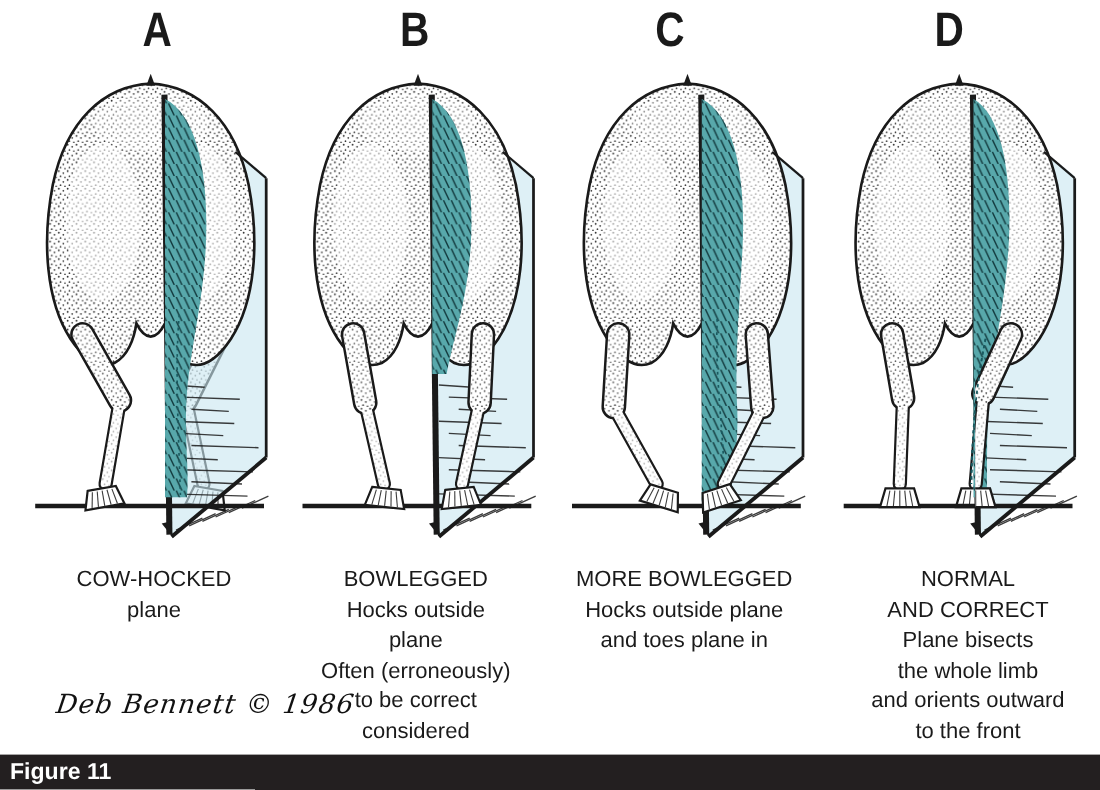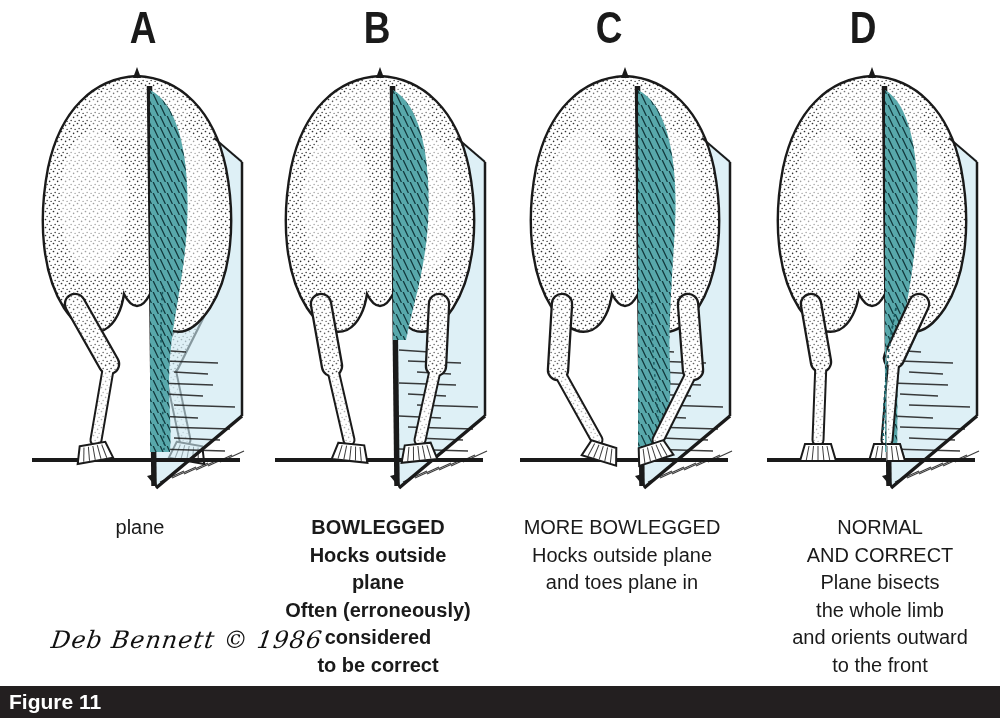--- a/index.html
+++ b/index.html
@@ -13,21 +13,21 @@
   .p0 .letter{transform:translateX(18px) scaleX(.84);}
   .p1 .letter{transform:translateX(2px)  scaleX(.84);}
   .p2 .letter{transform:translateX(-16px) scaleX(.84);}
   .p3 .letter{transform:translateX(-12px) scaleX(.84);}
   svg.art{display:block;width:250px;height:450px;}
   .p0 svg.art{transform:translateX(12px);}
   .p1 svg.art{transform:translateX(5px);}
   .p3 svg.art{transform:translateX(-3px);}
   .caption{margin-top:14px;text-align:center;font-size:20px;line-height:27.5px;}
   .p0 .caption{transform:translateX(15px);}
-  .p1 .caption{transform:translateX(3px);font-weight:bold;}
+  .p1 .caption{transform:translateX(3px);}
   .p2 .caption{transform:translateX(-3px);}
   .p3 .caption{transform:translateX(5px);}
   .signature{position:absolute;left:50px;top:626px;width:210px;height:46px;
              font-family:"DejaVu Serif", serif;font-style:italic;font-size:24px;
              transform:skewX(-8deg);white-space:nowrap;letter-spacing:1px;color:#111;}
   .figure-bar{position:absolute;left:0;top:686px;width:1000px;height:32px;line-height:32px;}
   .figure-bar span{display:inline-block;padding-left:9px;font-size:21px;font-weight:bold;}
 </style>
 </head>
 <body>
@@ -107,20 +107,21 @@
         <g transform="translate(81,397) rotate(-10)">
           <path d="M-13,-3 L13,-3 L18,14 L-18,14 Z" fill="#ffffff" stroke="#1a1a1a" stroke-width="2"></path>
           <line x1="-9" y1="-1" x2="-11.700000000000001" y2="13" stroke="#1a1a1a" stroke-width="1" opacity="0.85"></line>
           <line x1="-4.5" y1="-1" x2="-5.8500000000000005" y2="13" stroke="#1a1a1a" stroke-width="1" opacity="0.85"></line>
           <line x1="0" y1="-1" x2="0" y2="13" stroke="#1a1a1a" stroke-width="1" opacity="0.85"></line>
           <line x1="4.5" y1="-1" x2="5.8500000000000005" y2="13" stroke="#1a1a1a" stroke-width="1" opacity="0.85"></line>
           <line x1="9" y1="-1" x2="11.700000000000001" y2="13" stroke="#1a1a1a" stroke-width="1" opacity="0.85"></line>
         </g>
       </svg>
     <div class="caption">
+      <div>COW-HOCKED</div>
       <div>plane</div>
     </div>
   </div>
 
   <div class="panel p1">
     <div class="letter">B</div>
     <svg class="art" id="art1" viewBox="0 0 250 450">
         <path d="M138,36 L230,110 L230,366 L144,438 Z" fill="#c9e6f0" opacity="0.62"></path>
         <line x1="144" y1="300" x2="174" y2="302" stroke="#1a1a1a" stroke-width="1.3" opacity="0.85"></line>
         <line x1="153" y1="311" x2="206" y2="313" stroke="#1a1a1a" stroke-width="1.3" opacity="0.85"></line>
@@ -180,22 +181,22 @@
           <line x1="0" y1="-1" x2="0" y2="13" stroke="#1a1a1a" stroke-width="1" opacity="0.85"></line>
           <line x1="4.5" y1="-1" x2="5.8500000000000005" y2="13" stroke="#1a1a1a" stroke-width="1" opacity="0.85"></line>
           <line x1="9" y1="-1" x2="11.700000000000001" y2="13" stroke="#1a1a1a" stroke-width="1" opacity="0.85"></line>
         </g>
       </svg>
     <div class="caption">
       <div>BOWLEGGED</div>
       <div>Hocks outside</div>
       <div>plane</div>
       <div>Often (erroneously)</div>
+      <div>to be correct</div>
       <div>considered</div>
-      <div>to be correct</div>
     </div>
   </div>
 
   <div class="panel p2">
     <div class="letter">C</div>
     <svg class="art" id="art2" viewBox="0 0 250 450">
         <path d="M138,36 L230,110 L230,366 L144,438 Z" fill="#c9e6f0" opacity="0.62"></path>
         <line x1="144" y1="300" x2="174" y2="302" stroke="#1a1a1a" stroke-width="1.3" opacity="0.85"></line>
         <line x1="153" y1="311" x2="206" y2="313" stroke="#1a1a1a" stroke-width="1.3" opacity="0.85"></line>
         <line x1="162" y1="322" x2="196" y2="324" stroke="#1a1a1a" stroke-width="1.3" opacity="0.85"></line>

